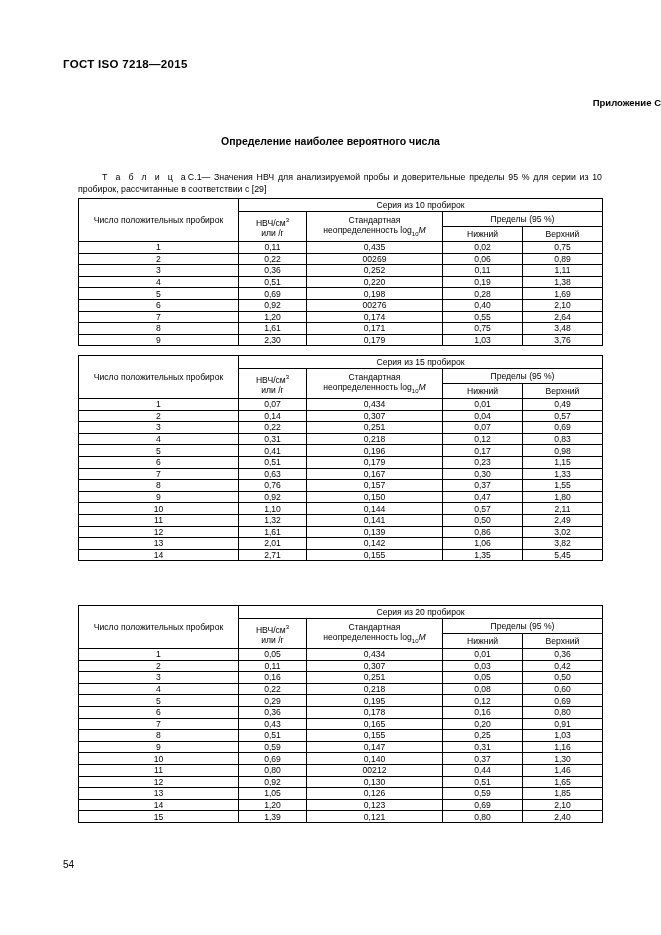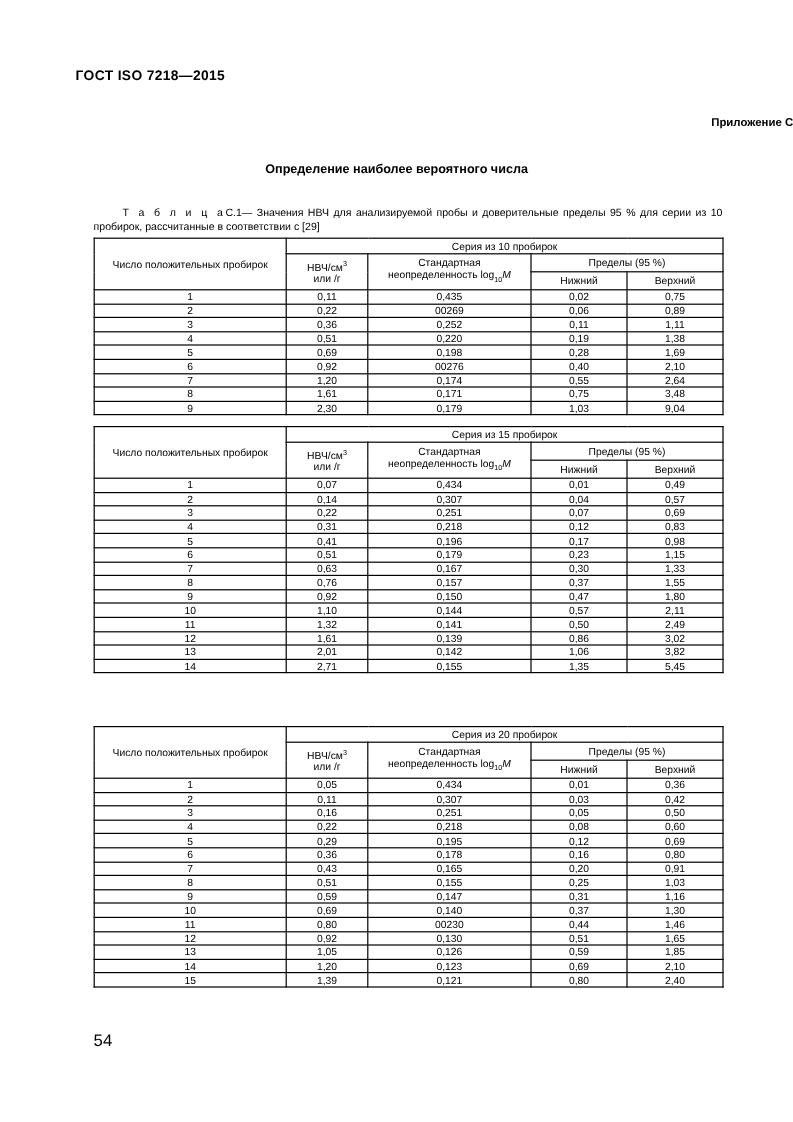--- a/index.html
+++ b/index.html
@@ -94,22 +94,21 @@
   .c2 { width: 136px; }
   .c3 { width: 80px; }
   .c4 { width: 80px; }
   .sup { font-size: 6px; vertical-align: super; }
   .sub { font-size: 6px; vertical-align: sub; }
   .ital { font-style: italic; }
   .page-num {
     position: absolute;
     left: 63px;
     top: 859px;
-    font-size: 14px;
-    margin-left: 15px;
+    font-size: 10px;
   }
   .unit-line { display: block; }
 </style>
 </head>
 <body>
 
 <div class="page">
 
   <div class="doc-header">ГОСТ ISO 7218—2015</div>
 
@@ -207,21 +206,21 @@
             <td>1,61</td>
             <td>0,171</td>
             <td>0,75</td>
             <td>3,48</td>
           </tr>
           <tr>
             <td>9</td>
             <td>2,30</td>
             <td>0,179</td>
             <td>1,03</td>
-            <td>9,04</td>
+            <td>3,76</td>
           </tr>
         </tbody>
     </table>
   </div>
 
   <div class="tbl-block" style="top:355px;">
     <table class="data">
       <colgroup>
         <col class="c0">
           <col class="c1">
@@ -450,21 +449,21 @@
           <tr>
             <td>10</td>
             <td>0,69</td>
             <td>0,140</td>
             <td>0,37</td>
             <td>1,30</td>
           </tr>
           <tr>
             <td>11</td>
             <td>0,80</td>
-            <td>00230</td>
+            <td>00212</td>
             <td>0,44</td>
             <td>1,46</td>
           </tr>
           <tr>
             <td>12</td>
             <td>0,92</td>
             <td>0,130</td>
             <td>0,51</td>
             <td>1,65</td>
           </tr>

